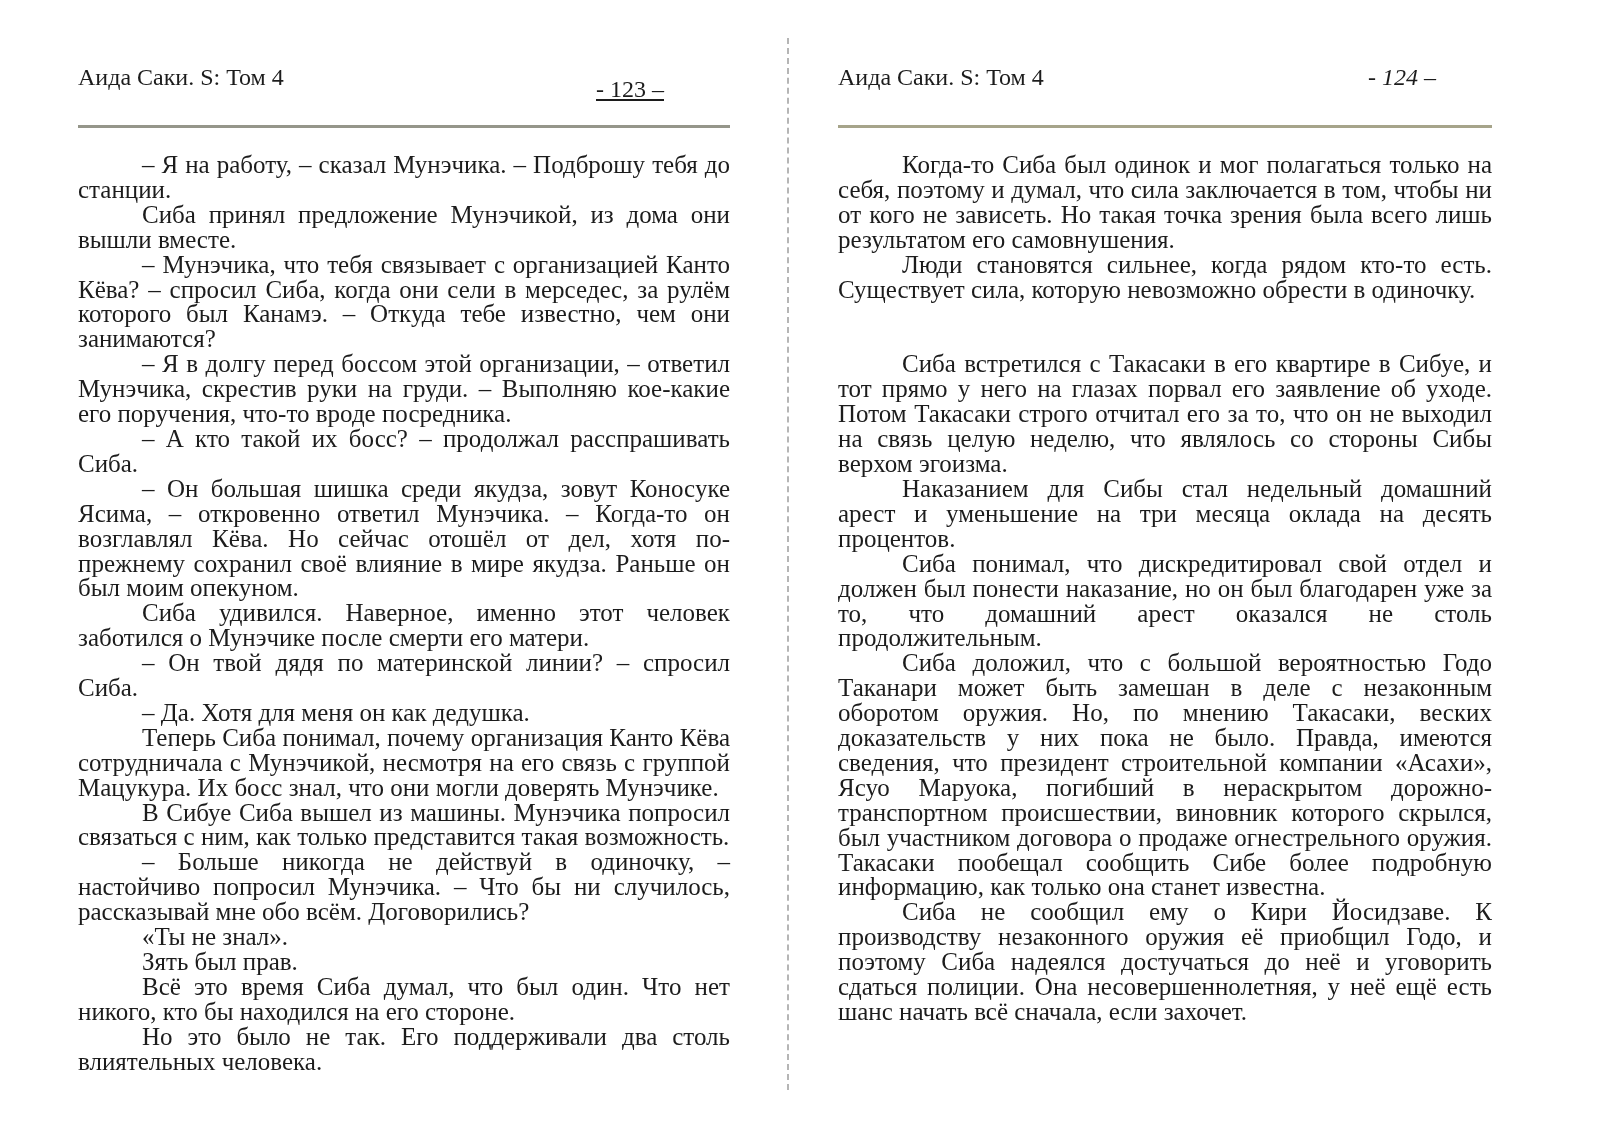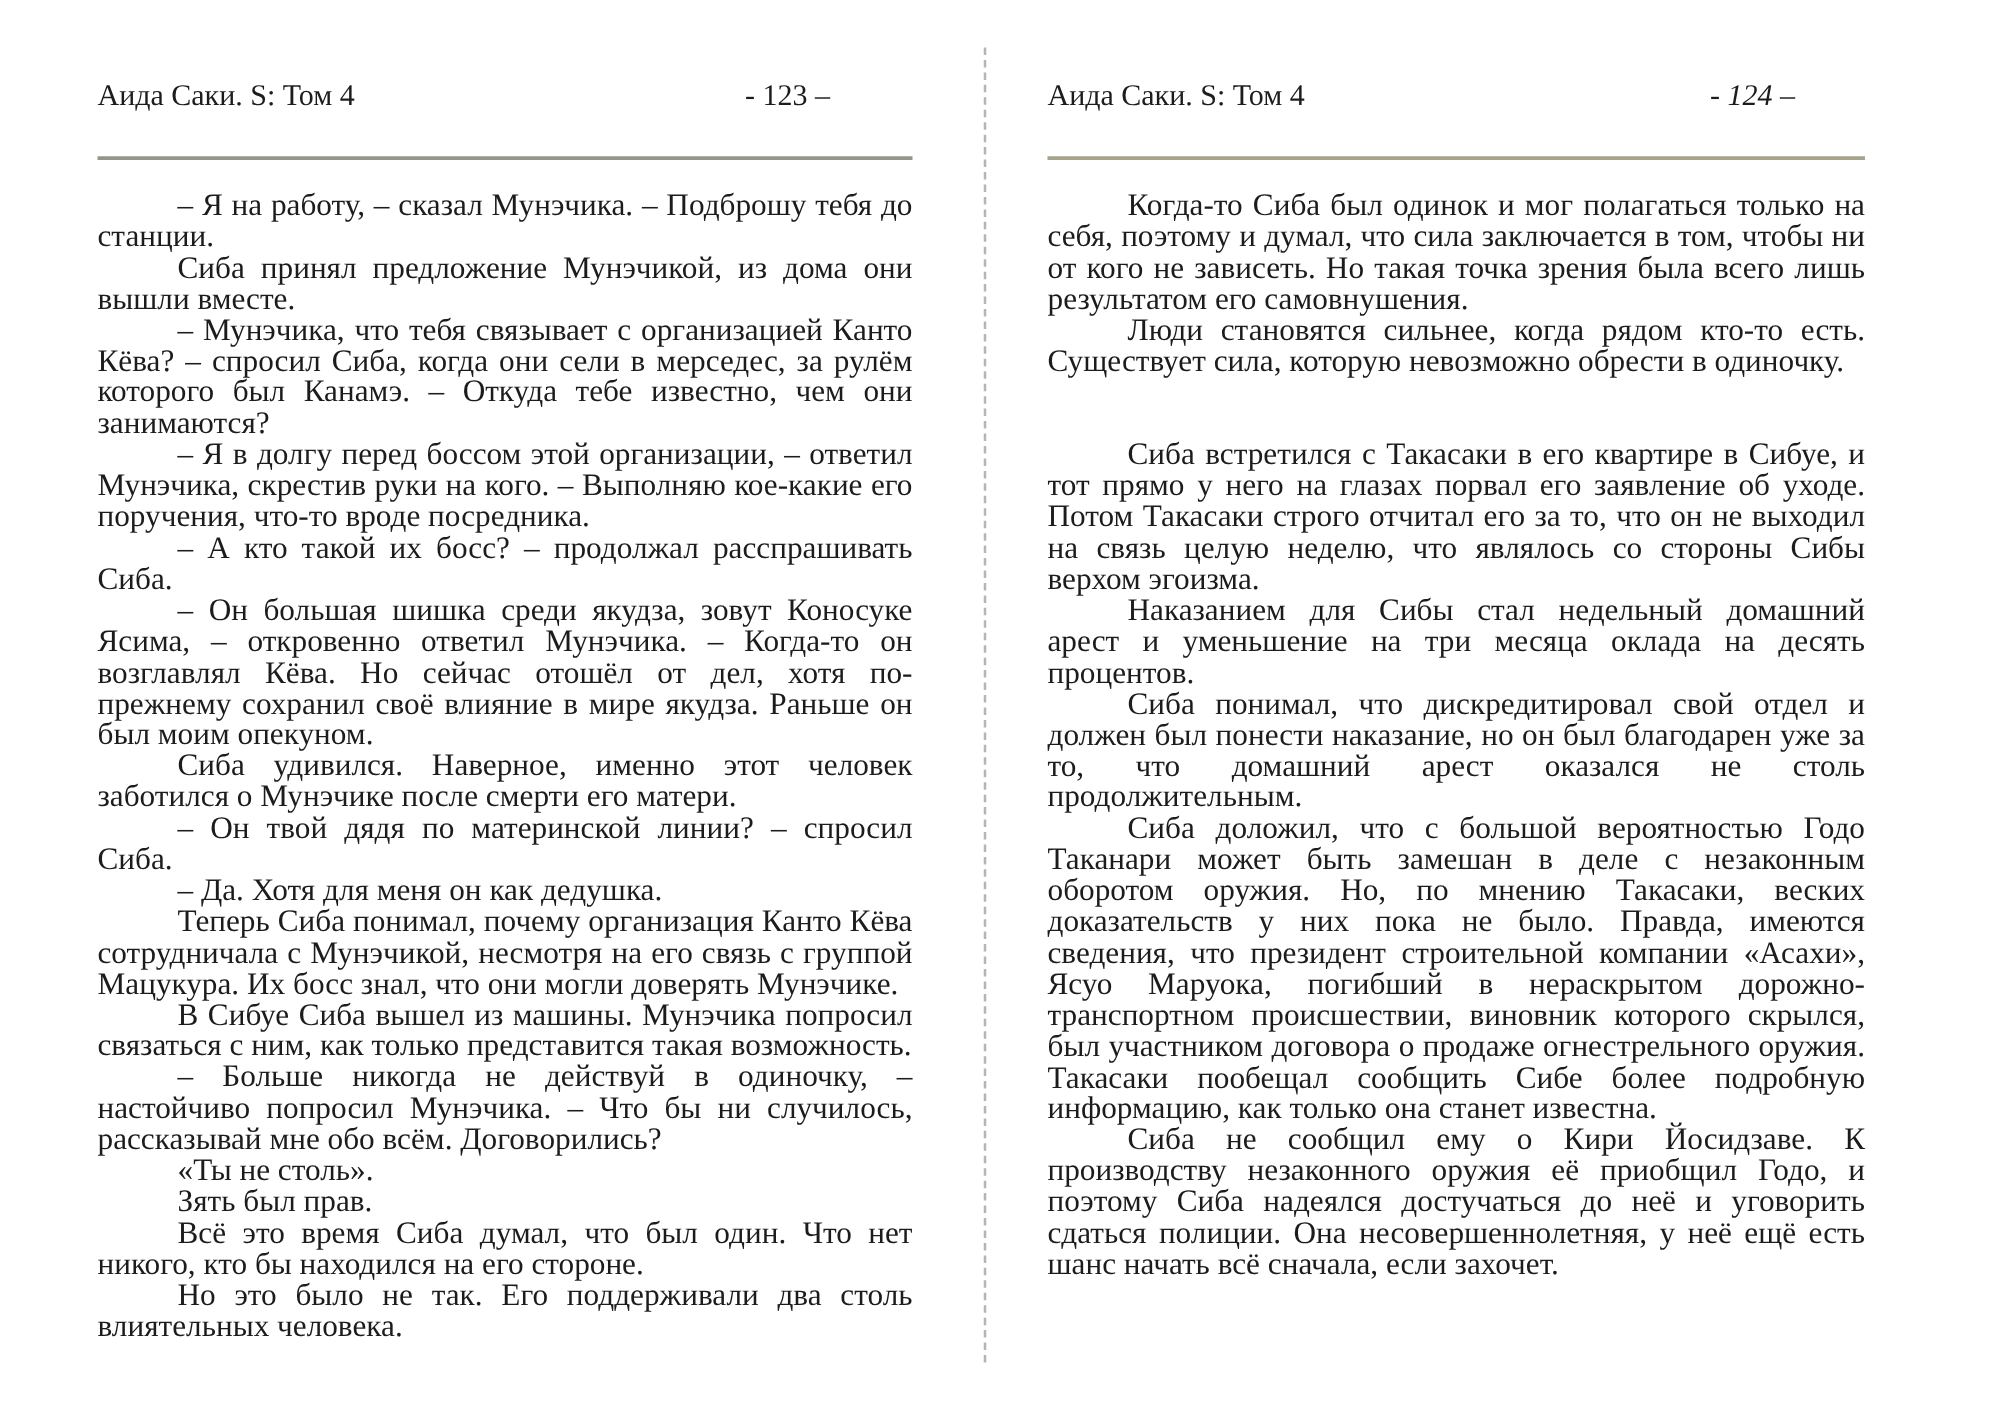--- a/index.html
+++ b/index.html
@@ -18,21 +18,21 @@
   }
   .page{position:absolute;top:0;height:1131px;}
   .page-left{left:78px;width:652px;}
   .page-right{left:838px;width:654px;}
 
   .page-header{
     position:absolute;top:63px;left:0;right:0;
     font-size:24px;line-height:28px;white-space:nowrap;
   }
   .header-title{position:absolute;left:0;top:0;}
-  .page-left  .page-num{position:absolute;right:66px;top:0;}
+  .page-left  .page-num{position:absolute;right:66px;top:12px;text-decoration:underline;}
   .page-right .page-num{position:absolute;right:56px;top:0;font-style:italic;}
 
   .header-rule{
     position:absolute;top:125px;left:0;right:0;height:3px;border:0;
   }
   .page-left  .header-rule{background:var(--rule-left);}
   .page-right .header-rule{background:var(--rule-right);}
 
   .page-body{
     position:absolute;top:153px;left:0;right:0;
@@ -53,30 +53,30 @@
 <div class="page page-left">
   <div class="page-header">
     <span class="header-title">Аида Саки. S: Том 4</span>
     <span class="page-num">- 123 –</span>
   </div>
   <div class="header-rule"></div>
   <div class="page-body">
     <p>– Я на работу, – сказал Мунэчика. – Подброшу тебя до станции.</p>
     <p>Сиба принял предложение Мунэчикой, из дома они вышли вместе.</p>
     <p>– Мунэчика, что тебя связывает с организацией Канто Кёва? – спросил Сиба, когда они сели в мерседес, за рулём которого был Канамэ. – Откуда тебе известно, чем они занимаются?</p>
-    <p>– Я в долгу перед боссом этой организации, – ответил Мунэчика, скрестив руки на кого. – Выполняю кое-какие его поручения, что-то вроде посредника.</p>
+    <p>– Я в долгу перед боссом этой организации, – ответил Мунэчика, скрестив руки на груди. – Выполняю кое-какие его поручения, что-то вроде посредника.</p>
     <p>– А кто такой их босс? – продолжал расспрашивать Сиба.</p>
     <p>– Он большая шишка среди якудза, зовут Коносуке Ясима, – откровенно ответил Мунэчика. – Когда-то он возглавлял Кёва. Но сейчас отошёл от дел, хотя по-прежнему сохранил своё влияние в мире якудза. Раньше он был моим опекуном.</p>
     <p>Сиба удивился. Наверное, именно этот человек заботился о Мунэчике после смерти его матери.</p>
     <p>– Он твой дядя по материнской линии? – спросил Сиба.</p>
     <p>– Да. Хотя для меня он как дедушка.</p>
     <p>Теперь Сиба понимал, почему организация Канто Кёва сотрудничала с Мунэчикой, несмотря на его связь с группой Мацукура. Их босс знал, что они могли доверять Мунэчике.</p>
     <p>В Сибуе Сиба вышел из машины. Мунэчика попросил связаться с ним, как только представится такая возможность.</p>
     <p>– Больше никогда не действуй в одиночку, – настойчиво попросил Мунэчика. – Что бы ни случилось, рассказывай мне обо всём. Договорились?</p>
-    <p>«Ты не столь».</p>
+    <p>«Ты не знал».</p>
     <p>Зять был прав.</p>
     <p>Всё это время Сиба думал, что был один. Что нет никого, кто бы находился на его стороне.</p>
     <p>Но это было не так. Его поддерживали два столь влиятельных человека.</p>
   </div>
 </div>
 
 <div class="page-divider"></div>
 
 <div class="page page-right">
   <div class="page-header">

